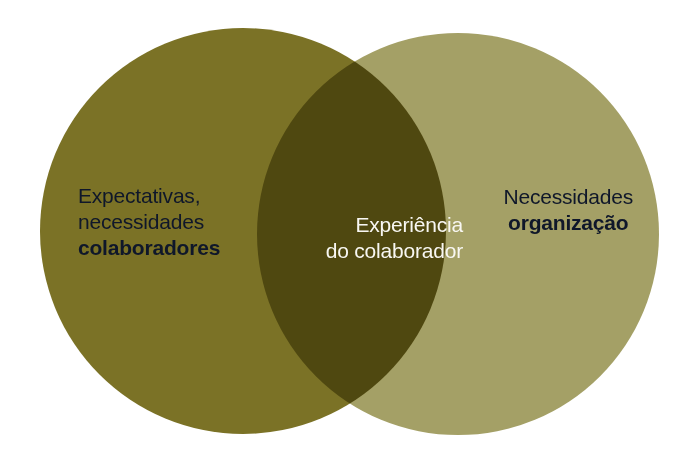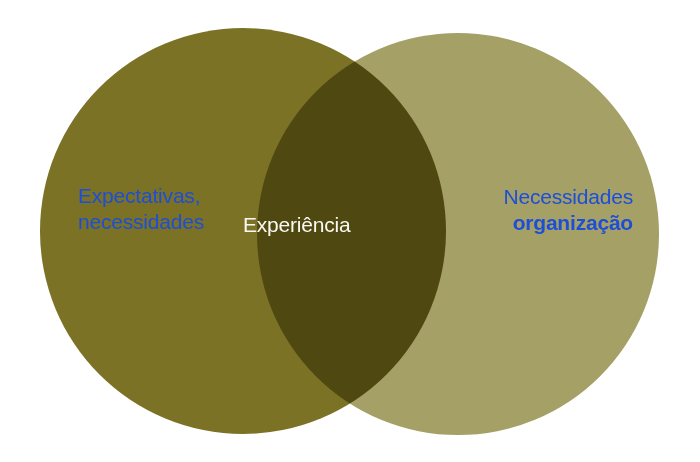--- a/index.html
+++ b/index.html
@@ -30,62 +30,65 @@
   .circle-right {
     left: 257px;
     top: 33px;
     width: 402px;
     height: 402px;
   }
   .label {
     position: absolute;
     font-size: 21px;
     line-height: 26px;
-    color: #1d4ed8;
+    color: #0f172a;
     letter-spacing: -0.2px;
     z-index: 2;
     white-space: nowrap;
   }
   .label-left {
     left: 78px;
     top: 183px;
     text-align: left;
   }
   .label-center {
     left: 243px;
     top: 212px;
     width: 220px;
-    text-align: left;
+    text-align: right;
     color: #f8f7f2;
   }
   .label-right {
     right: 67px;
     top: 184px;
     text-align: right;
   }
   .bold-line {
     font-weight: 700;
+    text-align: center;
   }
 </style>
 </head>
 <body>
 
 <div class="stage">
 
   <div class="circle circle-left" style="background: rgb(123, 114, 38);"></div>
 
   <div class="circle circle-right" style="background: rgb(164, 160, 102);"></div>
 
   <div class="label label-left">
     <div>Expectativas,</div>
     <div>necessidades</div>
+    <div class="bold-line">colaboradores</div>
   </div>
 
   <div class="label label-center">
     <div>Experiência</div>
+    <div>do colaborador</div>
   </div>
 
   <div class="label label-right">
     <div>Necessidades</div>
     <div class="bold-line">organização</div>
   </div>
 
 </div>
 
 </body></html>

